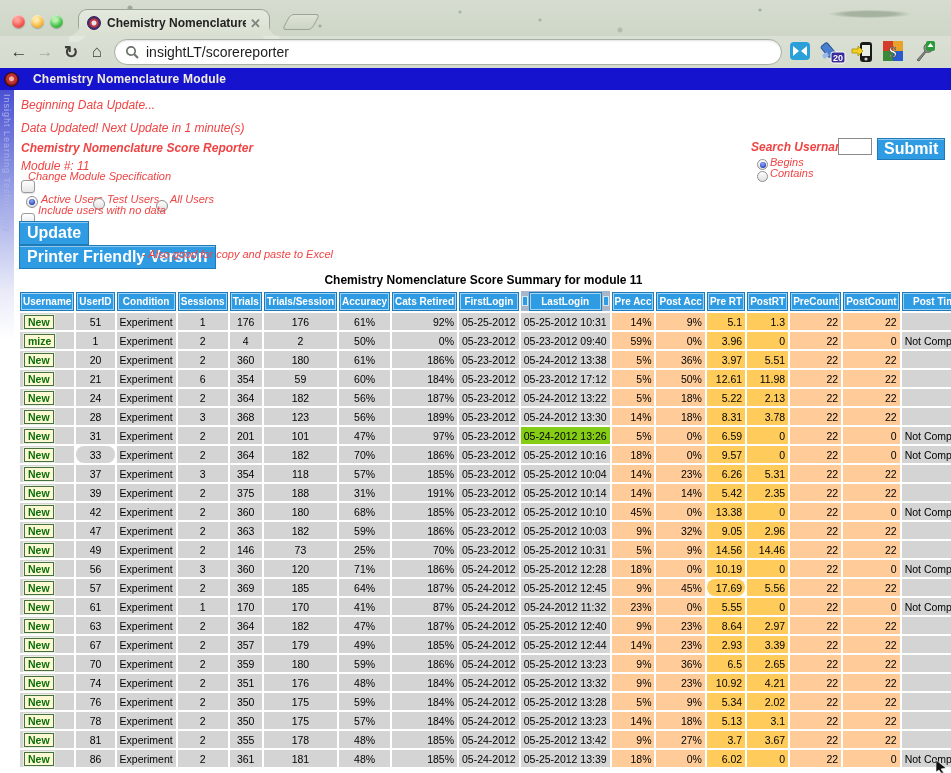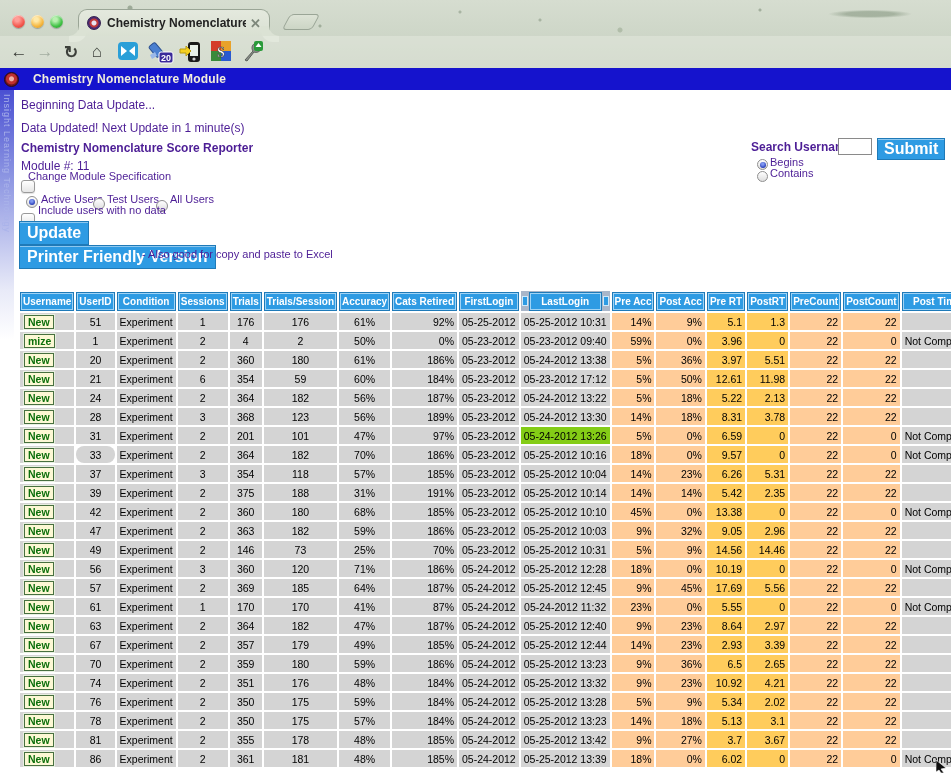--- a/index.html
+++ b/index.html
@@ -64,21 +64,21 @@
     border:1px solid #2a0a10; flex:none; }
   .appbar-title{ color:#f3eedd; font-weight:bold; font-size:12px; margin-left:14px; letter-spacing:.2px; }
 
   
   .page{ position:absolute; left:0; top:90px; width:951px; height:683px; background:#fff; }
   .side-strip{ position:absolute; left:0; top:0; width:14px; height:250px;
     background:linear-gradient(#4a50d2 0%, #8d96e2 35%, #e8eaf8 80%, #fff 100%); overflow:hidden;}
   .side-strip span{ writing-mode:vertical-lr; font-size:9px; color:#aab3ea; letter-spacing:1px;
     display:block; margin:4px auto 0; }
 
-  .txt{ position:absolute; font-size:12px; color:#4c1d95; white-space:nowrap; }
+  .txt{ position:absolute; font-size:12px; color:#ef4444; white-space:nowrap;font-style:italic; }
   .bold{ font-weight:bold; }
 
   .mac-checkbox{ position:absolute; width:14px; height:13px; background:linear-gradient(#fff,#e6e6e6);
     border:1px solid #9a9a9a; border-radius:3px; box-shadow:0 1px 1px rgba(0,0,0,.12); }
   .mac-radio{ position:absolute; width:12px; height:12px; border-radius:50%;
     background:linear-gradient(#fff,#dedede); border:1px solid #8f8f8f; }
   .mac-radio.sel::after{ content:""; position:absolute; left:2px; top:2px; width:6px; height:6px;
     border-radius:50%; background:radial-gradient(circle at 45% 35%, #7d96f0 0 1px, #2a3fb8 70%); }
 
   .blue-btn{ position:absolute; background:var(--hdr,#2e9be3); color:#fff; font-weight:bold;
@@ -123,20 +123,27 @@
     <span class="tab-title">Chemistry Nomenclature</span>
     <span class="tab-close">✕</span>
   </div>
   <div class="newtab-btn"></div>
 
   <div class="toolbar">
     <span class="nav-ic" style="margin-left:6px;">←</span>
     <span class="nav-ic disabled">→</span>
     <span class="nav-ic">↻</span>
     <span class="nav-ic">⌂</span>
+    <div class="urlbar">
+      <svg width="14" height="14" viewBox="0 0 14 14">
+        <circle cx="6" cy="6" r="4.2" fill="none" stroke="#6a6f68" stroke-width="1.7"></circle>
+        <line x1="9.2" y1="9.2" x2="13" y2="13" stroke="#6a6f68" stroke-width="2"></line>
+      </svg>
+      <span class="url-text">insightLT/scorereporter</span>
+    </div>
 
     <span class="ext">
       <svg width="22" height="22" viewBox="0 0 22 22">
         <rect x="1" y="2" width="20" height="18" rx="4" fill="#2a9fd8"></rect>
         <path d="M4 6 L10 11 L4 16 Z" fill="#fff"></path>
           <path d="M18 6 L12 11 L18 16 Z" fill="#fff"></path>
       </svg>
     </span>
     <span class="ext">
       <svg width="26" height="26" viewBox="0 0 26 26">
@@ -206,20 +213,21 @@
   <div class="txt" style="left:142px; top:158px; font-size:11px;">- Also good for copy and paste to Excel</div>
 
   <div class="txt bold" style="left:751px; top:50px;">Search Username:</div>
   <input class="search-input" style="left: 838px; top: 48px;" value="">
   <div class="blue-btn" style="left:877px; top:48px; padding:1px 6px;">Submit</div>
   <div class="mac-radio sel" style="left:757px; top:69px; width:11px; height:11px;"></div>
   <div class="txt" style="left:770px; top:66px; font-size:11px;">Begins</div>
   <div class="mac-radio" style="left:757px; top:81px; width:11px; height:11px;"></div>
   <div class="txt" style="left:770px; top:77px; font-size:11px;">Contains</div>
 
+  <div class="tbl-title">Chemistry Nomenclature Score Summary for module 11</div>
   <table class="score">
     <thead>
         <tr>
           <th style="width: 55px;">
             <span class="hbtn">Username</span>
           </th>
           <th style="width: 40px;">
             <span class="hbtn">UserID</span>
           </th>
           <th style="width: 52px;">
@@ -544,21 +552,21 @@
           <td class="al-l" style="background-color: rgb(212, 212, 212);">Experiment</td>
           <td class="al-c" style="background-color: rgb(212, 212, 212);">2</td>
           <td class="al-c" style="background-color: rgb(212, 212, 212);">369</td>
           <td class="al-c" style="background-color: rgb(212, 212, 212);">185</td>
           <td class="al-c" style="background-color: rgb(212, 212, 212);">64%</td>
           <td class="al-r" style="background-color: rgb(212, 212, 212);">187%</td>
           <td class="al-c" style="background-color: rgb(212, 212, 212);">05-24-2012</td>
           <td class="al-c" style="background-color: rgb(212, 212, 212);">05-25-2012 12:45</td>
           <td class="al-r" style="background-color: rgb(255, 204, 153);">9%</td>
           <td class="al-r" style="background-color: rgb(255, 204, 153);">45%</td>
-          <td class="al-r" style="background-color: rgb(255, 204, 92);">17.69</td>
+          <td class="al-r" style="background-color: rgb(255, 204, 92); border-radius: 8px;">17.69</td>
           <td class="al-r" style="background-color: rgb(255, 204, 92);">5.56</td>
           <td class="al-r" style="background-color: rgb(255, 204, 153);">22</td>
           <td class="al-r" style="background-color: rgb(255, 204, 153);">22</td>
           <td class="al-l" style="background-color: rgb(212, 212, 212);"></td>
         </tr>
         <tr>
           <td class="al-l" style="background-color: rgb(212, 212, 212);"><span class="user-link">New</span></td>
           <td class="al-c" style="background-color: rgb(212, 212, 212);">61</td>
           <td class="al-l" style="background-color: rgb(212, 212, 212);">Experiment</td>
           <td class="al-c" style="background-color: rgb(212, 212, 212);">1</td>

